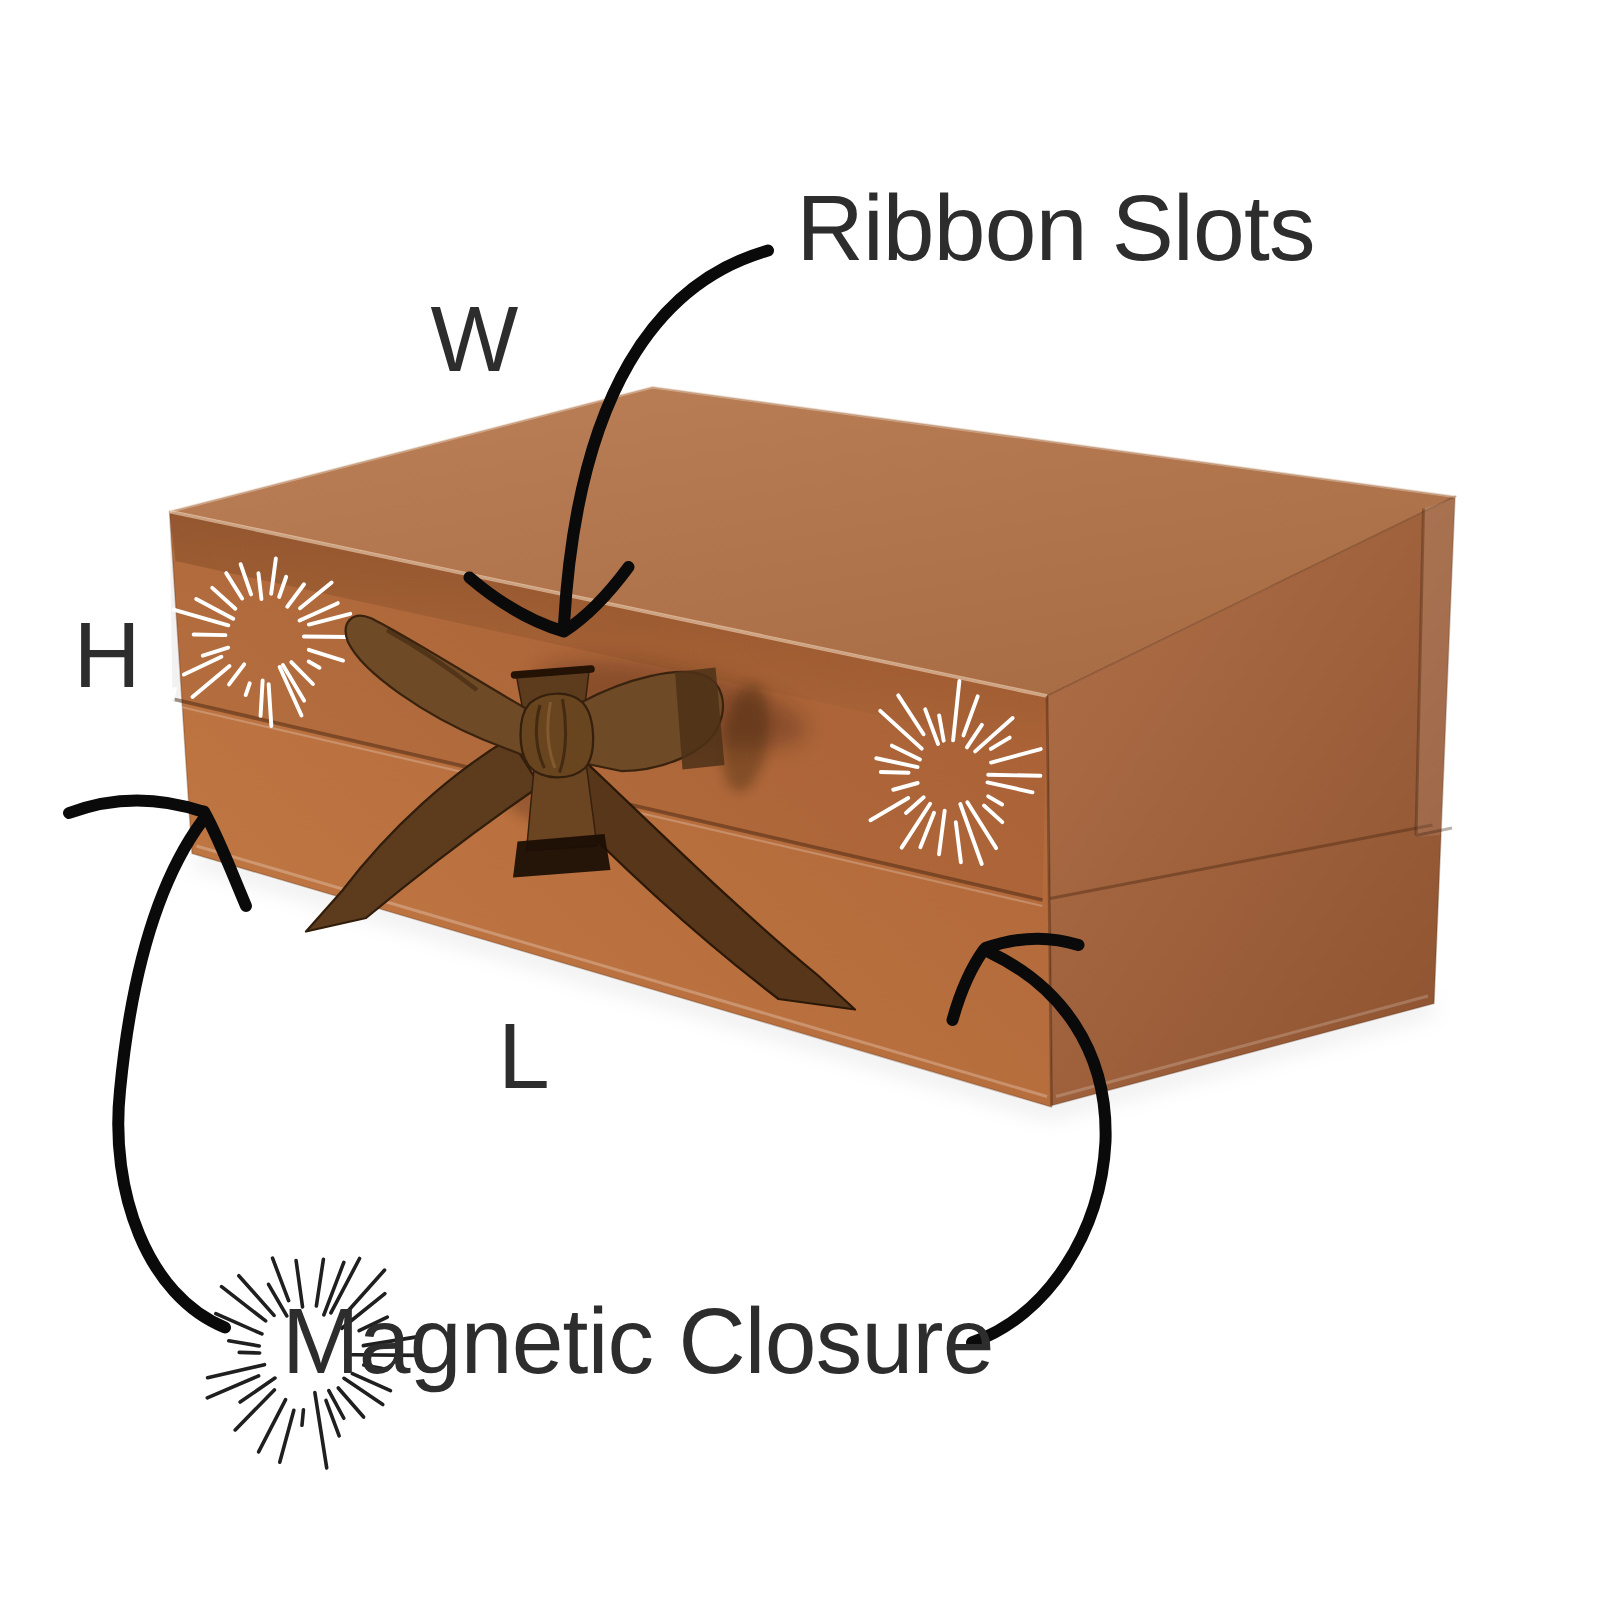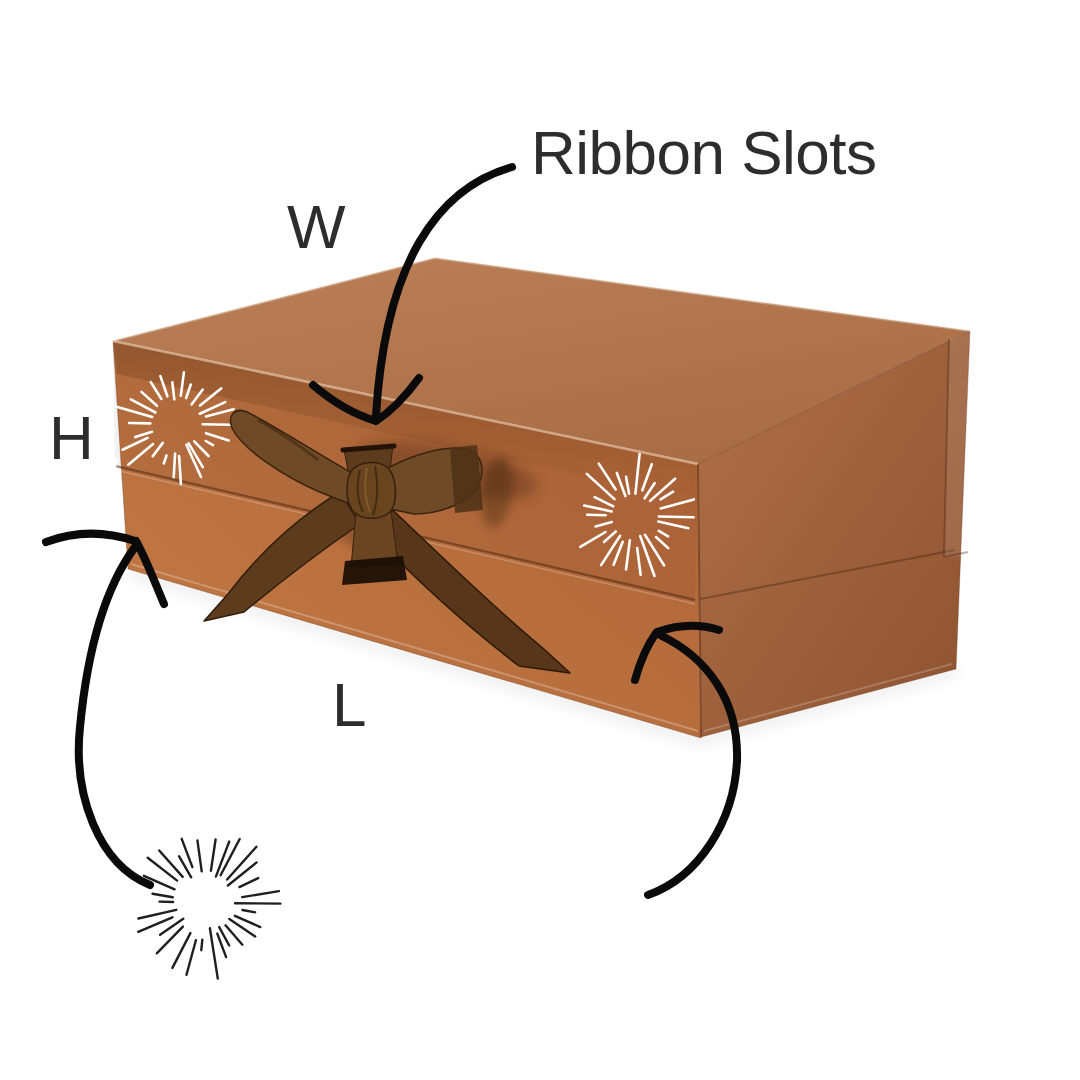--- a/index.html
+++ b/index.html
@@ -212,13 +212,14 @@
         <line x1="227.9" y1="885.5" x2="256.6" y2="862.4" stroke="var(--starburst-dark)" stroke-width="2.4" stroke-linecap="round"></line>
         <line x1="239.4" y1="887.1" x2="258.2" y2="878.1" stroke="var(--starburst-dark)" stroke-width="2.4" stroke-linecap="round"></line>
         <line x1="242.2" y1="897.1" x2="278.9" y2="891.1" stroke="var(--starburst-dark)" stroke-width="2.4" stroke-linecap="round"></line>
       </g>
   </svg>
 
   <div class="label" style="left:531px;top:122px">Ribbon Slots</div>
   <div class="label" style="left:287px;top:196px">W</div>
   <div class="label" style="left:49px;top:407px">H</div>
   <div class="label" style="left:332px;top:674px">L</div>
+  <div class="label" style="left:188px;top:864px">Magnetic Closure</div>
 </div>
 
 </body></html>

